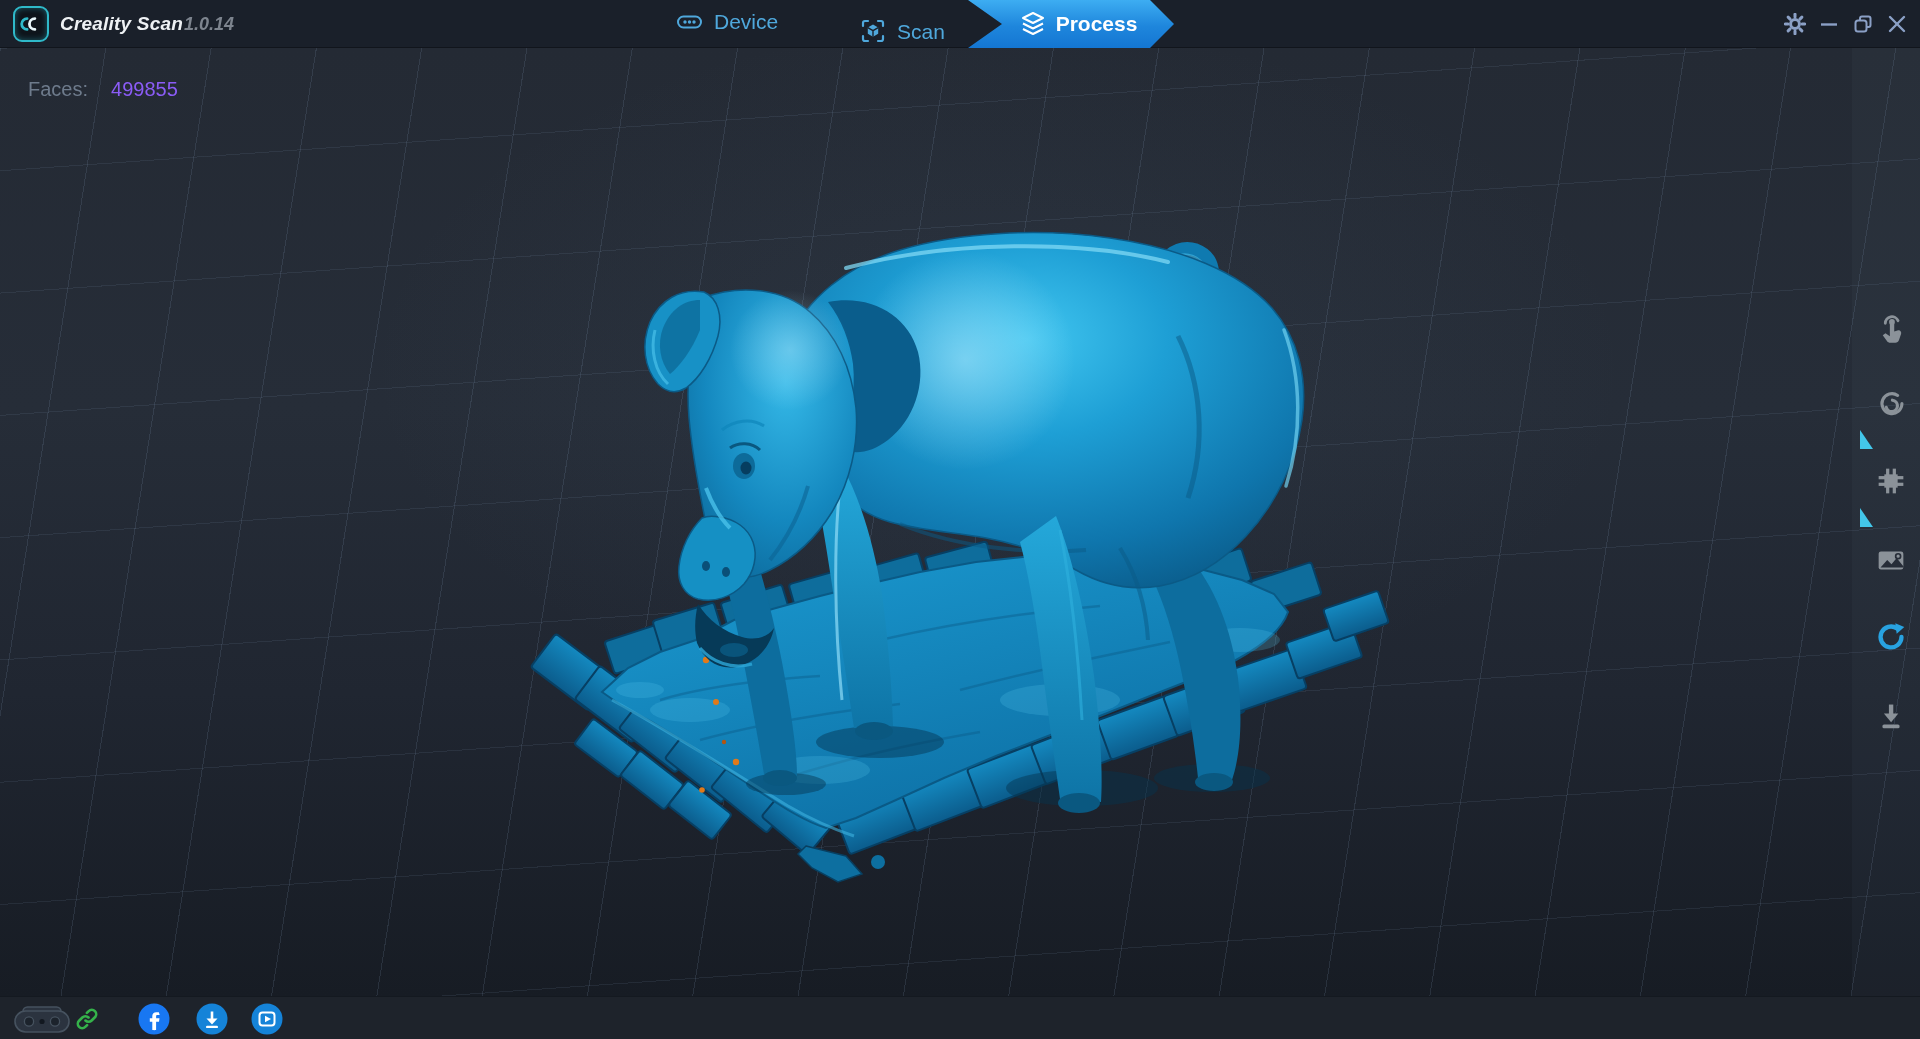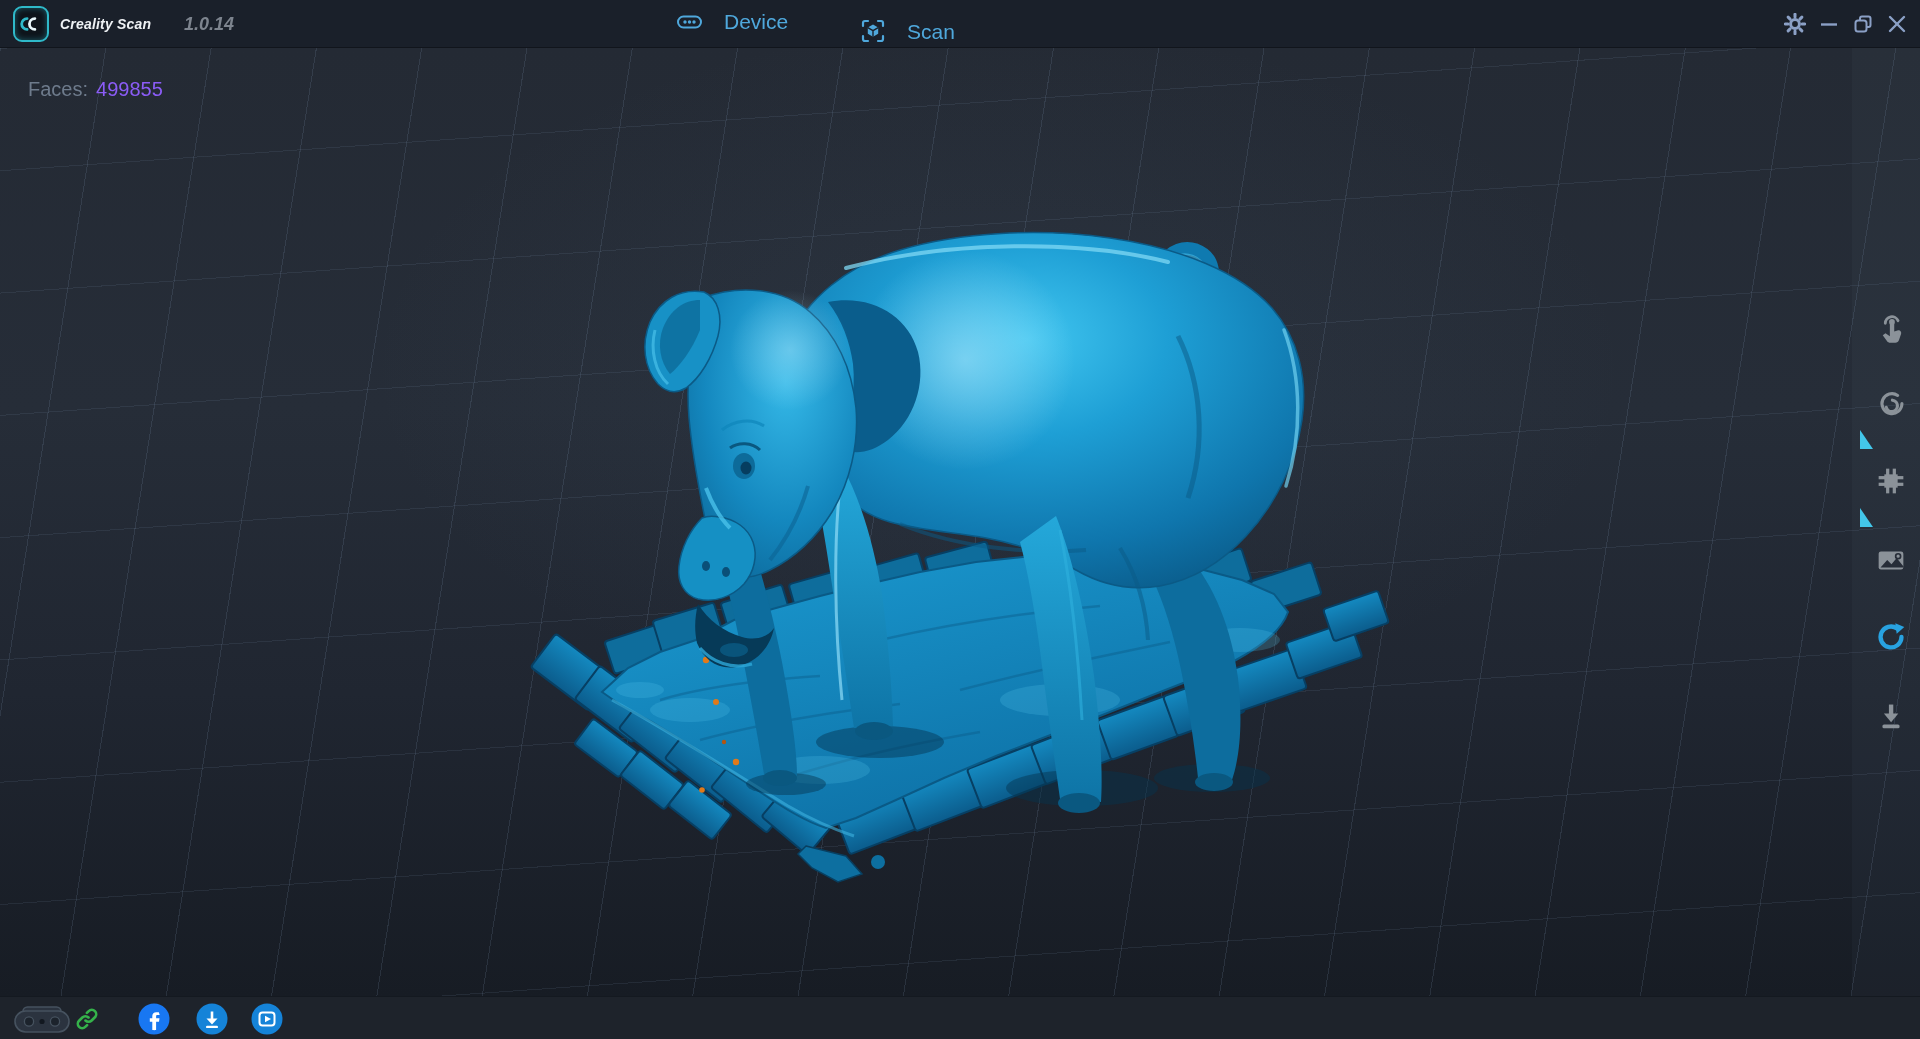--- a/index.html
+++ b/index.html
@@ -27,38 +27,38 @@
     position:absolute;left:0;top:0;width:1920px;height:48px;background:#1a202a;
     z-index:10;border-bottom:1px solid #11151c;box-sizing:border-box;
   }
   .logo{
     position:absolute;left:13px;top:6px;width:36px;height:36px;box-sizing:border-box;
     background:#0e141b;border:2px solid #2fb9c9;border-radius:9px;
     display:flex;align-items:center;justify-content:center;
     box-shadow:0 0 6px rgba(47,185,201,.45) inset;
   }
   .app-title{position:absolute;left:60px;top:0;height:32px;line-height:48px;
-    font-size:14px;font-weight:bold;font-style:italic;color:#eef1f4;letter-spacing:.2px;}
+    font-size:19px;font-weight:bold;font-style:italic;color:#eef1f4;letter-spacing:.2px;}
   .app-version{position:absolute;left:184px;top:0;height:60px;line-height:48px;
     font-size:18px;font-weight:bold;font-style:italic;color:#7d848e;}
-  .tab{position:absolute;top:0;height:44px;display:flex;align-items:center;gap:21px;
+  .tab{position:absolute;top:0;height:44px;display:flex;align-items:center;gap:11px;
     color:#4fa8dc;font-size:21px;cursor:pointer;}
   .tab-device{left:676px;}
   .tab-scan{left:860px;align-items:flex-end;}
   .process-banner{
     position:absolute;left:968px;top:0;width:206px;height:48px;
     background:linear-gradient(180deg,#3dadf2 0%,#1e86dc 55%,#1476d2 100%);
     clip-path:polygon(0 0,182px 0,100% 50%,182px 100%,0 100%,34px 50%);
     display:flex;align-items:center;justify-content:center;gap:9px;
     color:#ffffff;font-size:21px;font-weight:bold;cursor:pointer;padding-left:14px;box-sizing:border-box;
   }
   .winctl{position:absolute;right:6px;top:0;height:48px;display:flex;align-items:center;}
   .winbtn{width:34px;height:34px;display:flex;align-items:center;justify-content:center;cursor:pointer;}
   
-  .faces{position:absolute;left:28px;top:78px;z-index:5;font-size:20px;display:flex;gap:8px;}
+  .faces{position:absolute;left:28px;top:78px;z-index:5;font-size:20px;display:flex;gap:23px;}
   .faces .lbl{color:#6e7b8c;}
   .faces .val{color:#8b5cf6;}
   
   .side-strip{position:absolute;right:0;top:48px;width:68px;height:948px;
     background:rgba(130,152,182,.045);z-index:4;}
   .toolbtn{position:absolute;left:1871px;width:40px;height:40px;z-index:5;cursor:pointer;
     display:flex;align-items:center;justify-content:center;}
   .flyout-tri{position:absolute;left:1860px;width:0;height:0;z-index:5;cursor:pointer;
     border-bottom:19px solid #43c7ea;border-right:13px solid transparent;}
   
@@ -256,20 +256,30 @@
           <path d="M18 3h3a2 2 0 0 1 2 2v3"></path>
         <path d="M23 18v3a2 2 0 0 1-2 2h-3"></path>
           <path d="M8 23H5a2 2 0 0 1-2-2v-3"></path>
       </g>
       <path d="M13 6.6l5.2 3v6.2l-5.2 3-5.2-3V9.6z" fill="#4fa8dc"></path>
       <path d="M7.8 9.6l5.2 3 5.2-3M13 12.6v6.2" stroke="#1a202a" stroke-width="1.4" fill="none"></path>
     </svg>
     <span>Scan</span>
   </div>
 
+  <div class="process-banner">
+    <svg width="28" height="26" viewBox="0 0 28 26">
+      <g stroke="#ffffff" stroke-width="2" fill="none" stroke-linejoin="round">
+        <path d="M14 2l10 5-10 5L4 7z"></path>
+        <path d="M4 12.5l10 5 10-5"></path>
+        <path d="M4 18l10 5 10-5"></path>
+      </g>
+    </svg>
+    <span>Process</span>
+  </div>
 
   <div class="winctl">
     <div class="winbtn">
       <svg width="22" height="22" viewBox="0 0 22 22">
         <circle cx="11" cy="11" r="4.4" stroke="#8ba0c6" stroke-width="3" fill="none"></circle>
         <g stroke="#8ba0c6" stroke-width="3" stroke-linecap="round">
           <line x1="11" y1="1.2" x2="11" y2="4"></line>
             <line x1="11" y1="18" x2="11" y2="20.8"></line>
           <line x1="1.2" y1="11" x2="4" y2="11"></line>
             <line x1="18" y1="11" x2="20.8" y2="11"></line>

